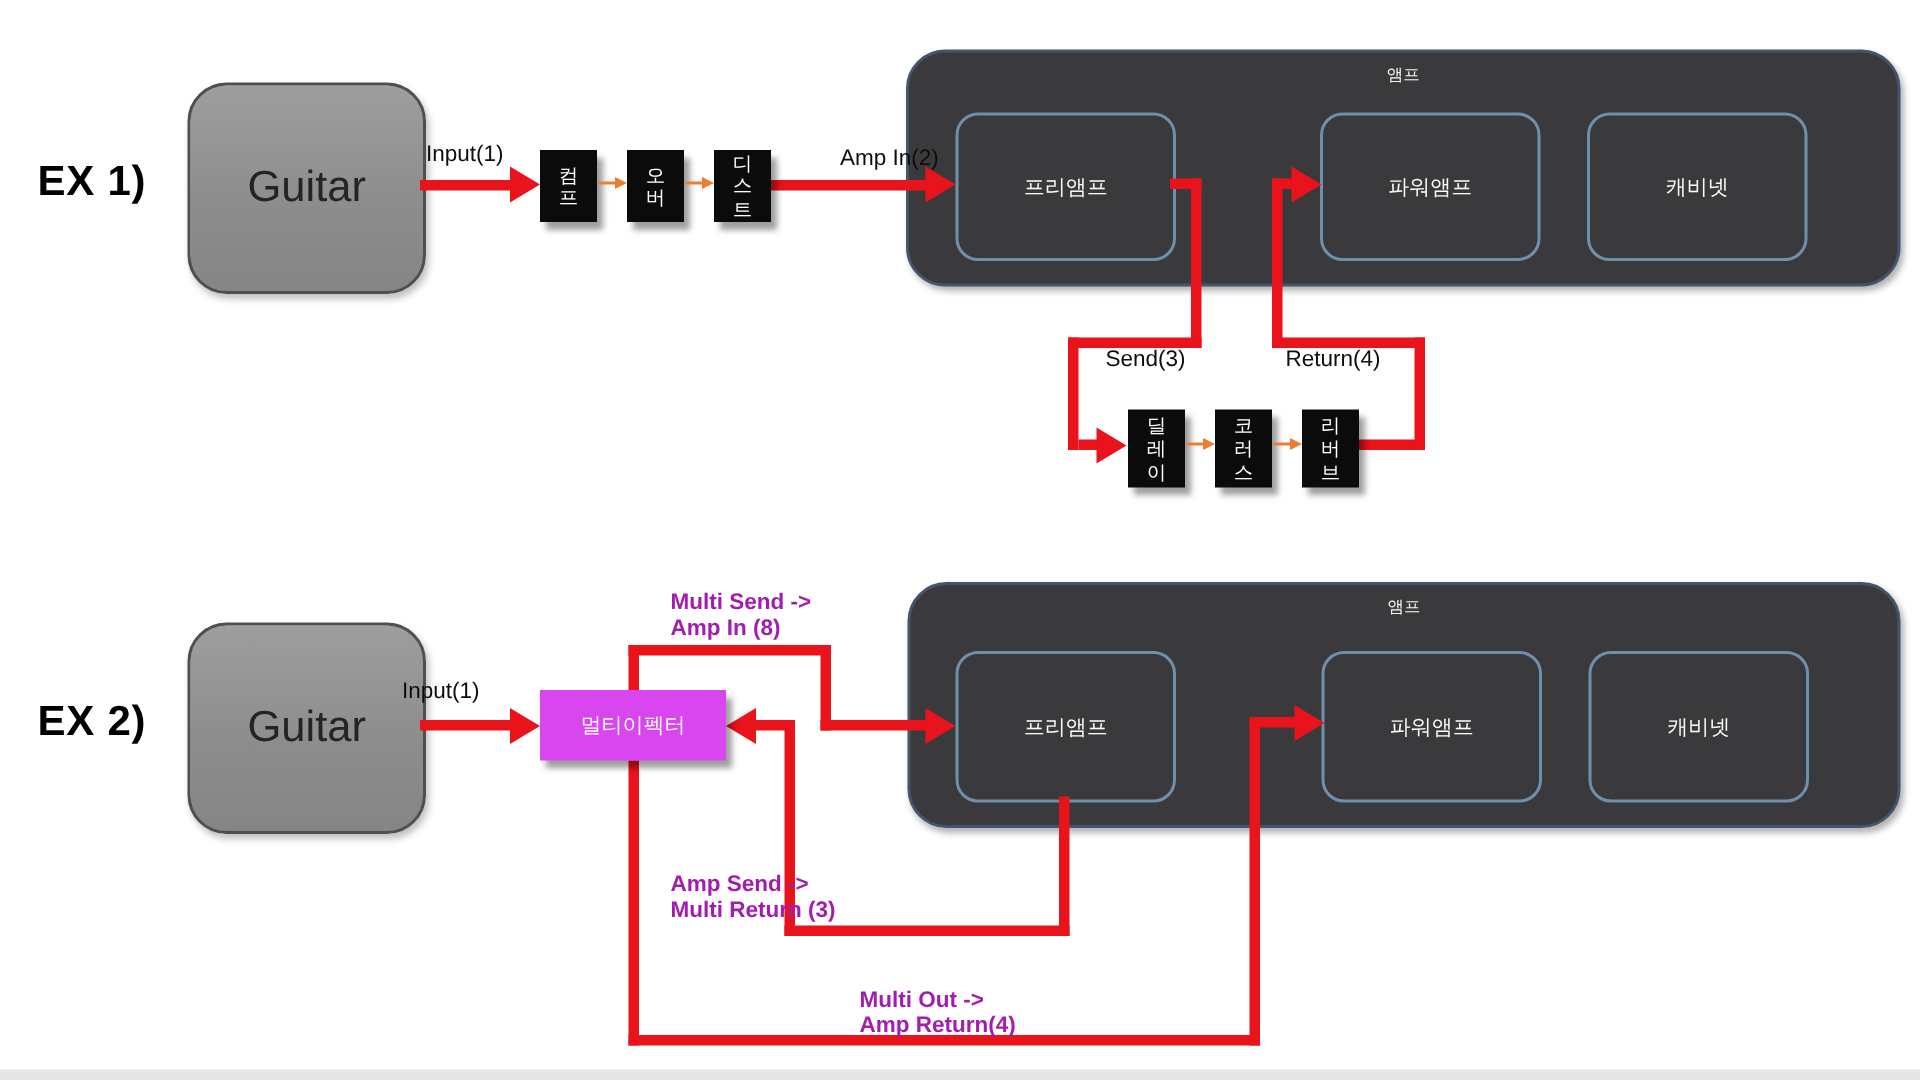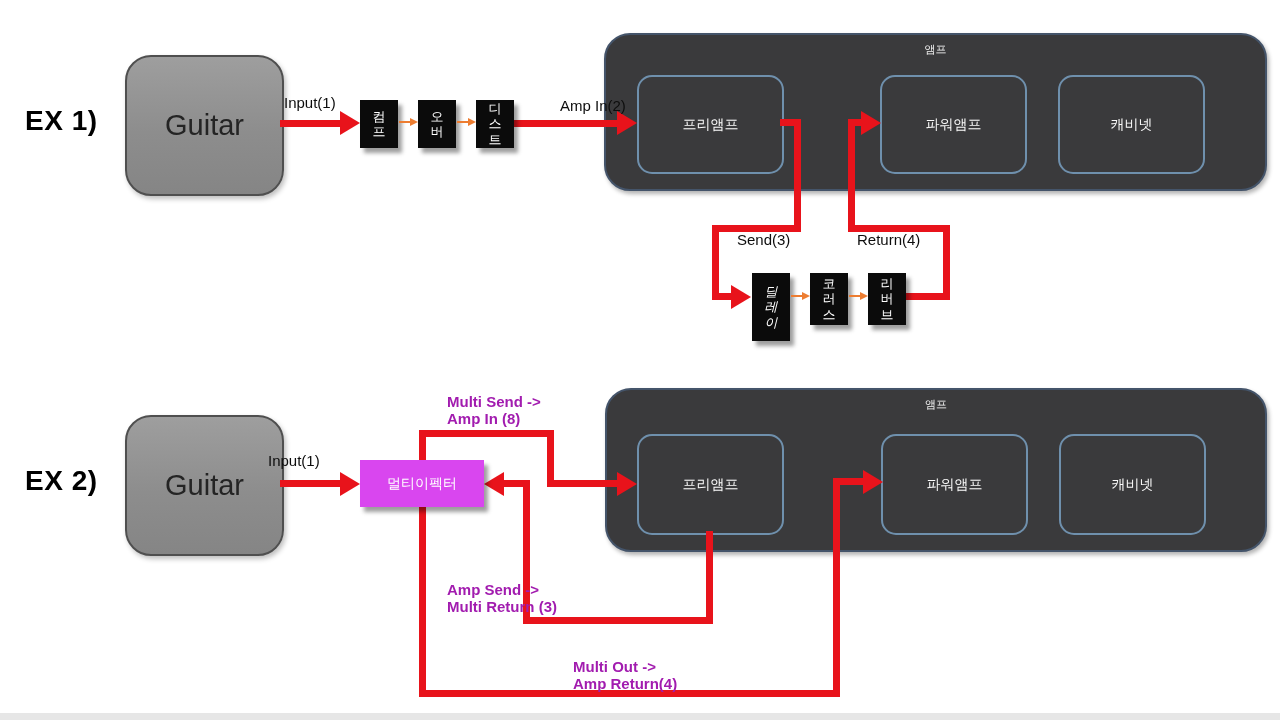--- a/index.html
+++ b/index.html
@@ -79,21 +79,21 @@
   <div class="inner" style="left:1058px;top:75px;height:95px;">캐비넷</div>
 
   <div class="wire" style="left:780px;top:119px;width:21px;height:7px;"></div>
   <div class="wire" style="left:794px;top:119px;width:7px;height:113px;"></div>
   <div class="wire" style="left:712px;top:225px;width:89px;height:7px;"></div>
   <div class="wire" style="left:712px;top:225px;width:7px;height:75px;"></div>
   <div class="wire" style="left:719px;top:293px;width:14px;height:7px;"></div>
   <div class="ah-r" style="left:731px;top:285px;"></div>
   <div class="lbl" style="left:737px;top:231px;">Send(3)</div>
 
-  <div class="pedal" style="left:752px;top:273px;width:38px;height:68px;font-style:italic;">
+  <div class="pedal" style="left:752px;top:273px;width:38px;height:52px;">
     <span class="vtx">딜레이</span>
   </div>
   <div class="oarrow" style="left:791px;top:295px;"></div>
   <div class="pedal" style="left:810px;top:273px;width:38px;height:52px;">
     <span class="vtx">코러스</span>
   </div>
   <div class="oarrow" style="left:849px;top:295px;"></div>
   <div class="pedal" style="left:868px;top:273px;width:38px;height:52px;">
     <span class="vtx">리버브</span>
   </div>

